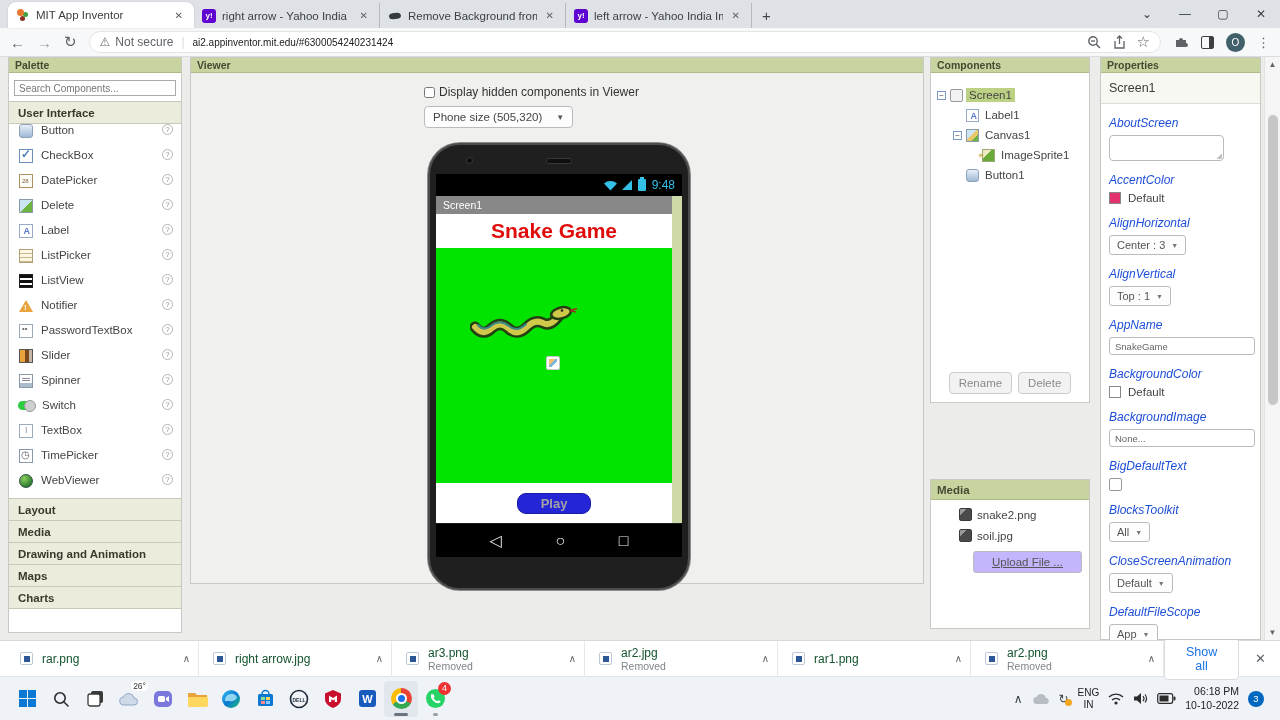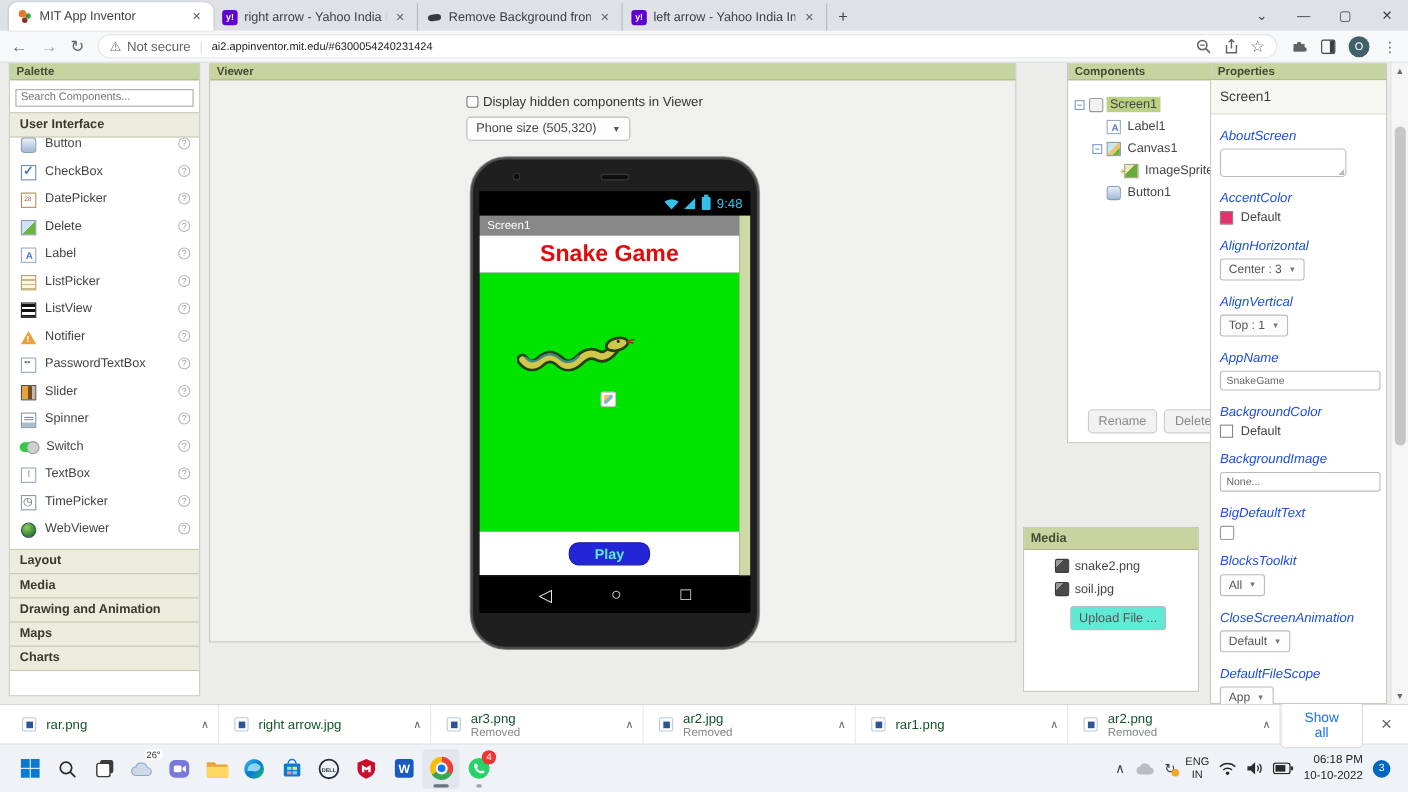--- a/index.html
+++ b/index.html
@@ -95,48 +95,48 @@
   .ph-status { height:22px; background:#000; display:flex; align-items:center; justify-content:flex-end; gap:4px; padding-right:7px; }
   .ph-status .t { color:#35c0e8; font-size:12px; }
   .sig { width:0; height:0; border-left:10px solid transparent; border-bottom:10px solid #35c0e8; }
   .bat { width:8px; height:12px; background:#35c0e8; border-radius:1px; position:relative; margin:0 2px; }
   .bat::before { content:''; position:absolute; top:-2px; left:2px; width:4px; height:2px; background:#35c0e8; }
   .ph-screenlabel { height:18px; width:236px; background:#878787; color:#fff; font-size:10.5px; display:flex; align-items:center; padding-left:7px; }
   .ph-apptitle { height:34px; width:236px; background:#fff; display:flex; align-items:center; justify-content:center; font-size:21px; font-weight:bold; }
   .ph-canvas { height:235px; width:236px; position:relative; }
   .ph-playarea { height:40px; width:236px; background:#fff; display:flex; align-items:center; justify-content:center; }
   .ph-strip { position:absolute; right:0; top:22px; width:10px; height:327px; background:#cdd9a6; }
-  #play-btn { background:#2525d8; border:1px solid #1a1aa5; border-radius:9px; color:#5eead4; font-weight:bold; font-size:13px; padding:2px 23px; }
+  #play-btn { background:#2525d8; border:1px solid #1a1aa5; border-radius:9px; color:#a3a3a3; font-weight:bold; font-size:13px; padding:2px 23px; }
   .ph-nav { height:34px; background:#000; border-top:1px solid #1a1a1a; display:flex; align-items:center; justify-content:space-evenly; color:#e8e8e8; font-size:16px; }
   #ph-botbezel { height:31px; }
   #sprite-placeholder { position:absolute; left:110px; top:108px; width:14px; height:14px; background:#fff; border:1px solid #c8c8c8; border-radius:2px; overflow:hidden; }
   #sprite-placeholder::after { content:''; position:absolute; inset:2px; background:linear-gradient(135deg,#f4c16a 0 38%,#7fb7d9 38% 66%,#ffffff 66%); }
   #snake-svg { position:absolute; left:34px; top:48px; }
 
   
-  #components { left:930px; width:160px; height:346px;margin-left:40px; }
+  #components { left:930px; width:160px; height:346px; }
   #comp-tree { padding-top:12px; }
   .tree-row { height:20px; display:flex; align-items:center; font-size:11.5px; color:#444; }
   .tree-row .lbl { padding:1px 3px; }
   .tree-row.selected .lbl { background:#bdd185; }
   .expander { width:9px; height:9px; border:1px solid #7a9cc6; background:#fff; color:#446; font-size:8px; line-height:7px; text-align:center; margin-right:4px; flex:none; }
   .ti { width:13px; height:13px; margin-right:3px; flex:none; position:relative; }
   .screen-icon { background:#f2f2f2; border:1px solid #999; border-radius:2px; }
   .canvas-icon { background:linear-gradient(135deg,#cde4f4 45%,#e8c86a 45% 70%,#6db33f 70%); border:1px solid #8a9aa8; }
   .imagesprite-icon { background:linear-gradient(135deg,#f0e8c0 40%,#6aaa3a 40%); border:1px solid #9aa878; }
   .imagesprite-icon::before { content:'\2733'; position:absolute; left:-5px; top:2px; font-size:7px; color:#b8a020; }
   #comp-btns { position:absolute; bottom:8px; left:0; right:0; display:flex; justify-content:center; gap:6px; }
   #comp-btns button { background:#f2f2f2; border:1px solid #ccc; border-radius:4px; color:#8a8a8a; font-size:11.5px; padding:4px 9px; font-family:"Liberation Sans",sans-serif; }
 
   
   #media { left:930px; width:160px; top:422px; height:150px; }
   #media .panel-header { height:20px; font-size:11.5px; padding-top:4px; }
   .media-file { display:flex; align-items:center; gap:5px; margin:8px 0 0 28px; font-size:11.5px; color:#444; }
   .mediafile-icon { width:13px; height:13px; border-radius:2px; background:linear-gradient(135deg,#9a9a9a 30%,#4a4a4a 30%); border:1px solid #3a3a3a; }
-  #upload-btn { margin:9px 0 0 42px; background:#5eead4; border:1px solid #bbb; border-radius:3px; font-size:11.5px; color:#555; padding:4px 7px; font-family:"Liberation Sans",sans-serif; }
+  #upload-btn { margin:9px 0 0 42px; background:#c4b5fd; border:1px solid #bbb; border-radius:3px; font-size:11.5px; color:#555; padding:4px 18px; font-family:"Liberation Sans",sans-serif;text-decoration:underline; }
 
   
   #properties { left:1100px; width:161px; height:583px; }
   #prop-subheader { background:#f7f8f1; border-bottom:1px solid #ddd; font-size:12.5px; color:#3c3c3c; padding:8px 8px; }
   #prop-fields { padding:0 8px; }
   .prop-label { font-size:12px; color:#1d4ed8; margin-top:12px;font-style:italic; }
   .prop-textarea { margin-top:5px; width:115px; height:26px; border:1px solid #bbb; border-radius:4px; position:relative; background:#fff; }
   .prop-textarea::after { content:'\25E2'; position:absolute; right:1px; bottom:0px; font-size:7px; color:#bbb; }
   .prop-colorrow { display:flex; align-items:center; gap:7px; margin-top:5px; font-size:11.5px; color:#444; }
   .swatch { width:12px; height:12px; border:1px solid #888; }

